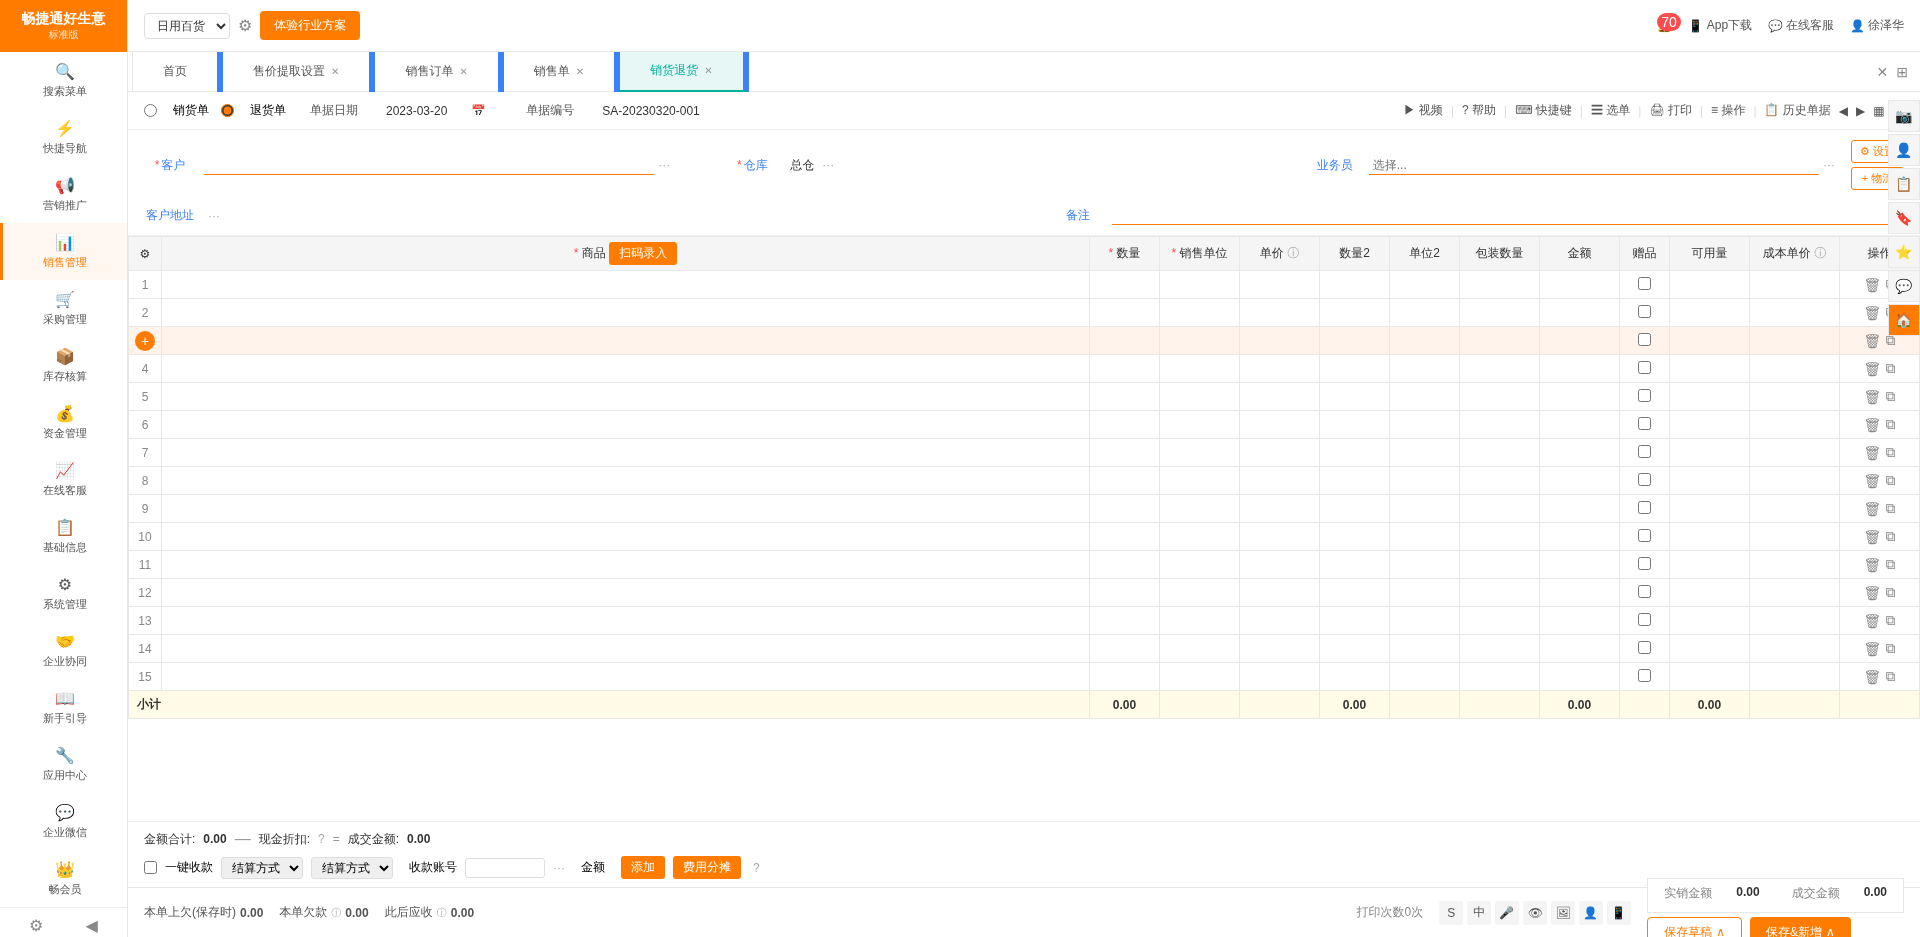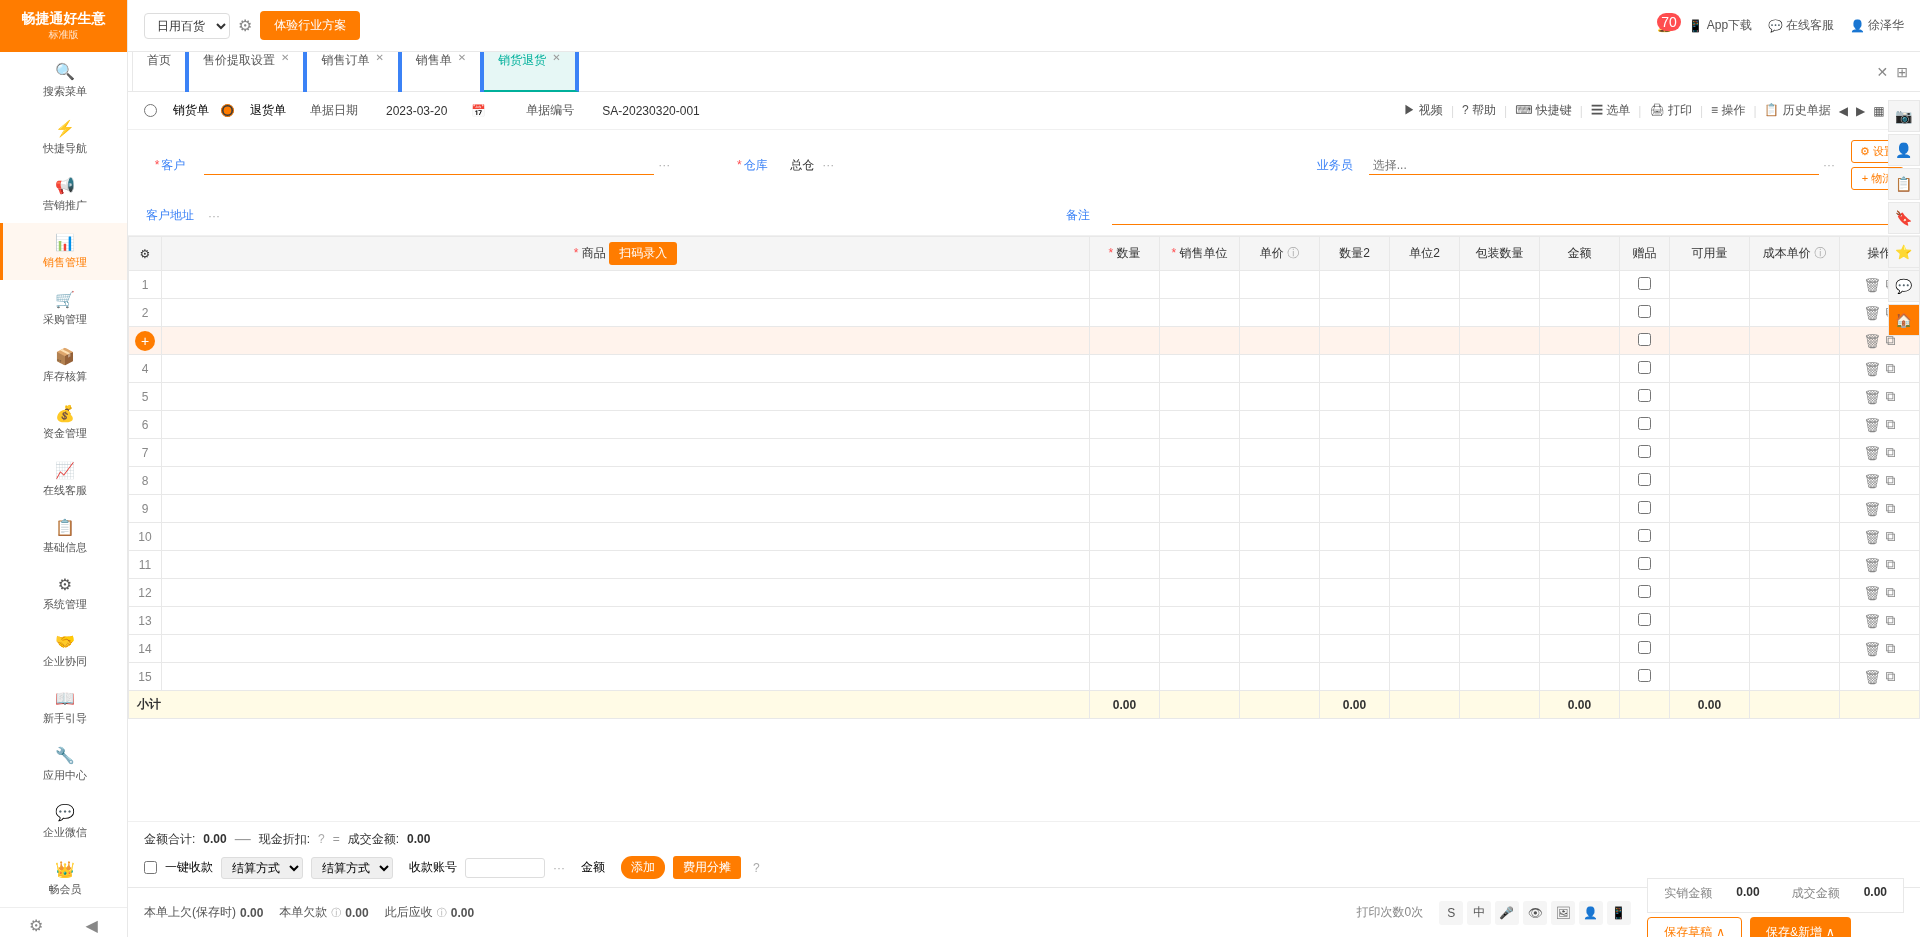--- a/index.html
+++ b/index.html
@@ -26,21 +26,21 @@
     .topbar-left select { border: 1px solid #ddd; padding: 4px 8px; border-radius: 4px; font-size: 12px; color: #333; background: #fff; }
     .topbar-left .gear-btn { font-size: 16px; cursor: pointer; color: #888; }
     .topbar-left .try-btn { background: #ff7c00; color: #fff; border: none; padding: 6px 14px; border-radius: 4px; cursor: pointer; font-size: 12px; }
     .topbar-right { display: flex; align-items: center; gap: 16px; font-size: 12px; color: #555; }
     .topbar-right .badge-wrap { position: relative; cursor: pointer; }
     .topbar-right .badge { position: absolute; top: -6px; right: -8px; background: #ff4d4f; color: #fff; border-radius: 9px; font-size: 14px; padding: 1px 4px; }
     .topbar-right .icon-btn { cursor: pointer; display: flex; align-items: center; gap: 3px; }
 
     
     .tabbar { height: 40px; background: #fff; display: flex; align-items: center; border-bottom: 1px solid #e8e8e8; flex-shrink: 0; padding: 0 4px; }
-    .tab { padding: 0 14px; height: 40px; display: flex; gap: 4px; cursor: pointer; color: #555; font-size: 13px; border-right: 4px solid #3b82f6; }
+    .tab { padding: 0 30px; height: 40px; display: flex; align-items: center; gap: 4px; cursor: pointer; color: #555; font-size: 13px; border-right: 6px solid #3b82f6; }
     .tab:first-child { border-left: 1px solid #e8e8e8; }
     .tab.active { background: #e6f7f5; color: #00b09b; border-bottom: 2px solid #00b09b; }
     .tab .close-btn { font-size: 10px; color: #999; cursor: pointer; margin-left: 2px; }
     .tab-actions { margin-left: auto; display: flex; align-items: center; gap: 8px; padding-right: 8px; }
     .tab-actions span { cursor: pointer; color: #888; font-size: 14px; }
 
     
     .content { flex: 1; overflow-y: auto; background: #fff; padding: 0; display: flex; flex-direction: column; }
 
     
@@ -707,21 +707,21 @@
         <select style="border:1px solid #ddd;padding:2px 6px;border-radius:3px;font-size:12px;">
           <option>结算方式</option>
         </select>
         <select style="border:1px solid #ddd;padding:2px 6px;border-radius:3px;font-size:12px;">
           <option>结算方式</option>
         </select>
         <span style="margin-left:8px;">收款账号</span>
         <input type="text" style="border: 1px solid rgb(221, 221, 221); padding: 2px 6px; border-radius: 3px; font-size: 12px; width: 80px;">
         <span style="color:#aaa;cursor:pointer;">···</span>
         <span style="margin-left:8px;">金额</span>
-        <button class="add-btn" style="margin-left:8px;border-radius:11px;">添加</button>
+        <button class="add-btn" style="margin-left:8px;">添加</button>
         <button class="fee-btn" style="margin-left:0;">费用分摊</button>
         <span class="help-icon" style="margin-left:4px;">?</span>
       </div>
     </div>
 
   </div>
 
   <div class="bottom-bar">
     <div class="bottom-stats">
       <div class="stat">

